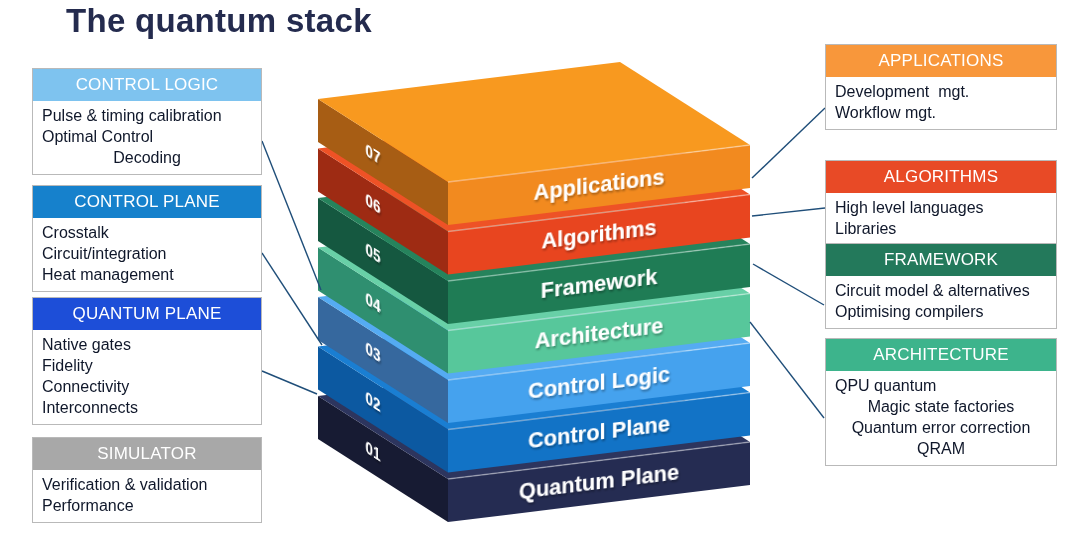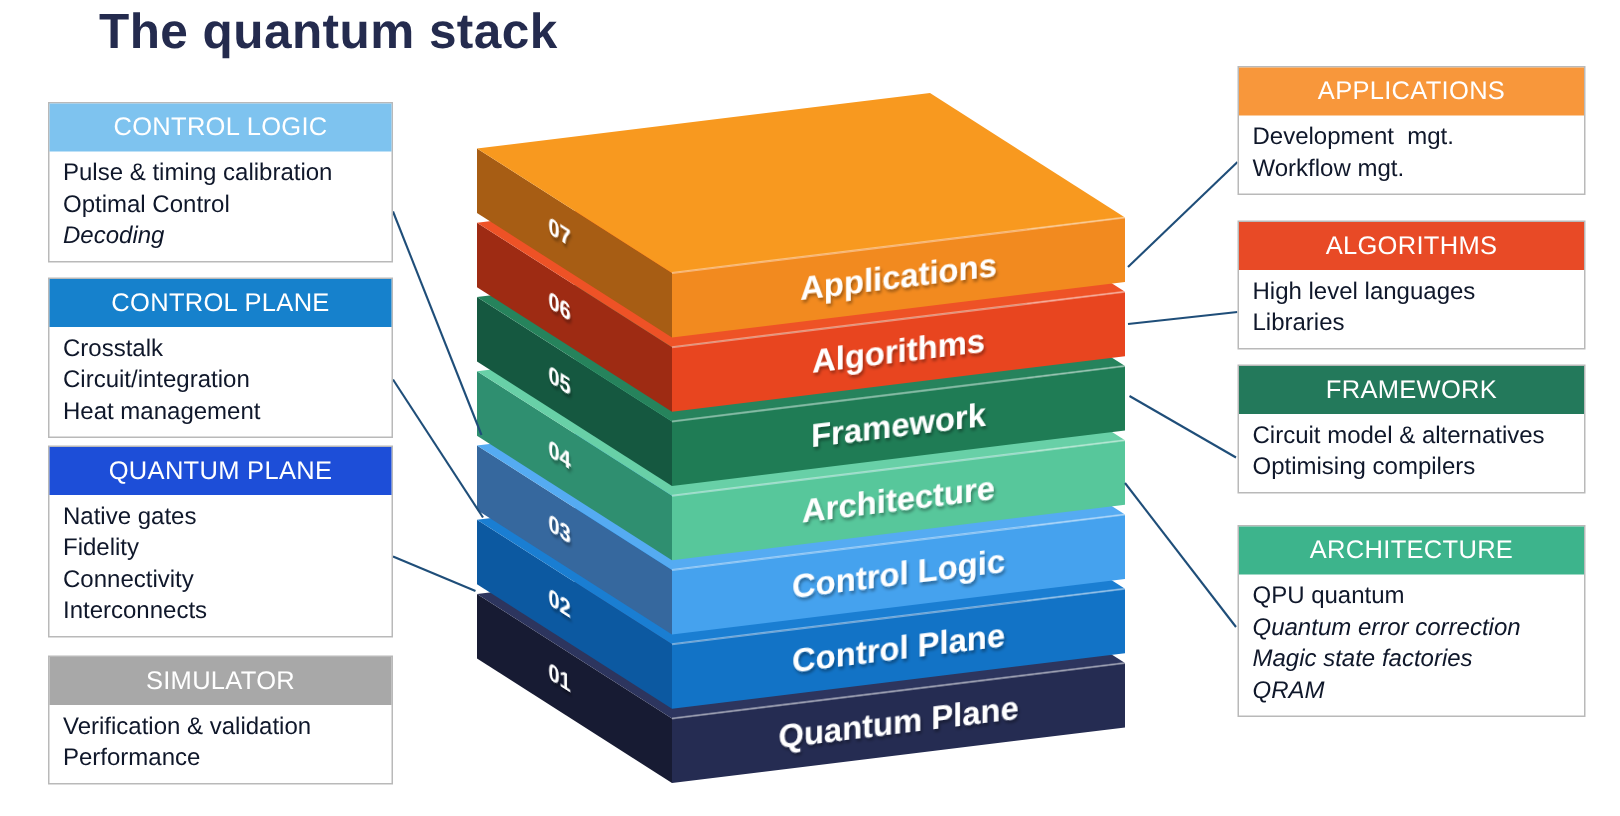--- a/index.html
+++ b/index.html
@@ -15,21 +15,21 @@
   .callout{
     position:absolute;background:#ffffff;border:1px solid #b9b9b9;
     box-sizing:border-box;
   }
   .hd{
     color:#ffffff;font-weight:normal;font-size:17px;text-align:center;
     padding:6px 2px;letter-spacing:.2px;
   }
   .bd{padding:4px 9px 6px 9px;font-size:16px;line-height:21px;color:#0f172a;}
   .line{white-space:pre;}
-  .em{font-style:italic;}
+  .em{text-align:center;}
   .sn{font-weight:bold;fill:#ffffff;font-size:16px;}
   .sl{font-weight:bold;fill:#ffffff;font-size:22px;}
 </style>
 </head>
 <body>
 
 <svg id="stack-svg" width="1080" height="544" viewBox="0 0 1080 544">
     <defs>
       <filter id="ts" x="-20%" y="-20%" width="140%" height="160%">
         <feDropShadow dx="1" dy="2" stdDeviation="1" flood-color="#000000" flood-opacity="0.35"></feDropShadow>
@@ -125,37 +125,37 @@
 </div>
 
 <div class="callout" style="left:825px;top:44px;width:232px;">
   <div class="hd" style="background: rgb(248, 151, 59);">APPLICATIONS</div>
   <div class="bd">
     <div class="line">Development  mgt.</div>
     <div class="line">Workflow mgt.</div>
   </div>
 </div>
 
-<div class="callout" style="left:825px;top:147px;width:232px;">
+<div class="callout" style="left:825px;top:160px;width:232px;">
   <div class="hd" style="background: rgb(232, 74, 38);">ALGORITHMS</div>
   <div class="bd">
     <div class="line">High level languages</div>
     <div class="line">Libraries</div>
   </div>
 </div>
 
 <div class="callout" style="left:825px;top:243px;width:232px;">
   <div class="hd" style="background: rgb(35, 121, 91);">FRAMEWORK</div>
   <div class="bd">
     <div class="line">Circuit model &amp; alternatives</div>
     <div class="line">Optimising compilers</div>
   </div>
 </div>
 
-<div class="callout" style="left:825px;top:338px;width:232px;margin-top:12px;">
+<div class="callout" style="left:825px;top:338px;width:232px;">
   <div class="hd" style="background: rgb(61, 180, 140);">ARCHITECTURE</div>
   <div class="bd">
     <div class="line">QPU quantum</div>
+    <div class="line em">Magic state factories</div>
     <div class="line em">Quantum error correction</div>
-    <div class="line em">Magic state factories</div>
     <div class="line em">QRAM</div>
   </div>
 </div>
 
 </body></html>

